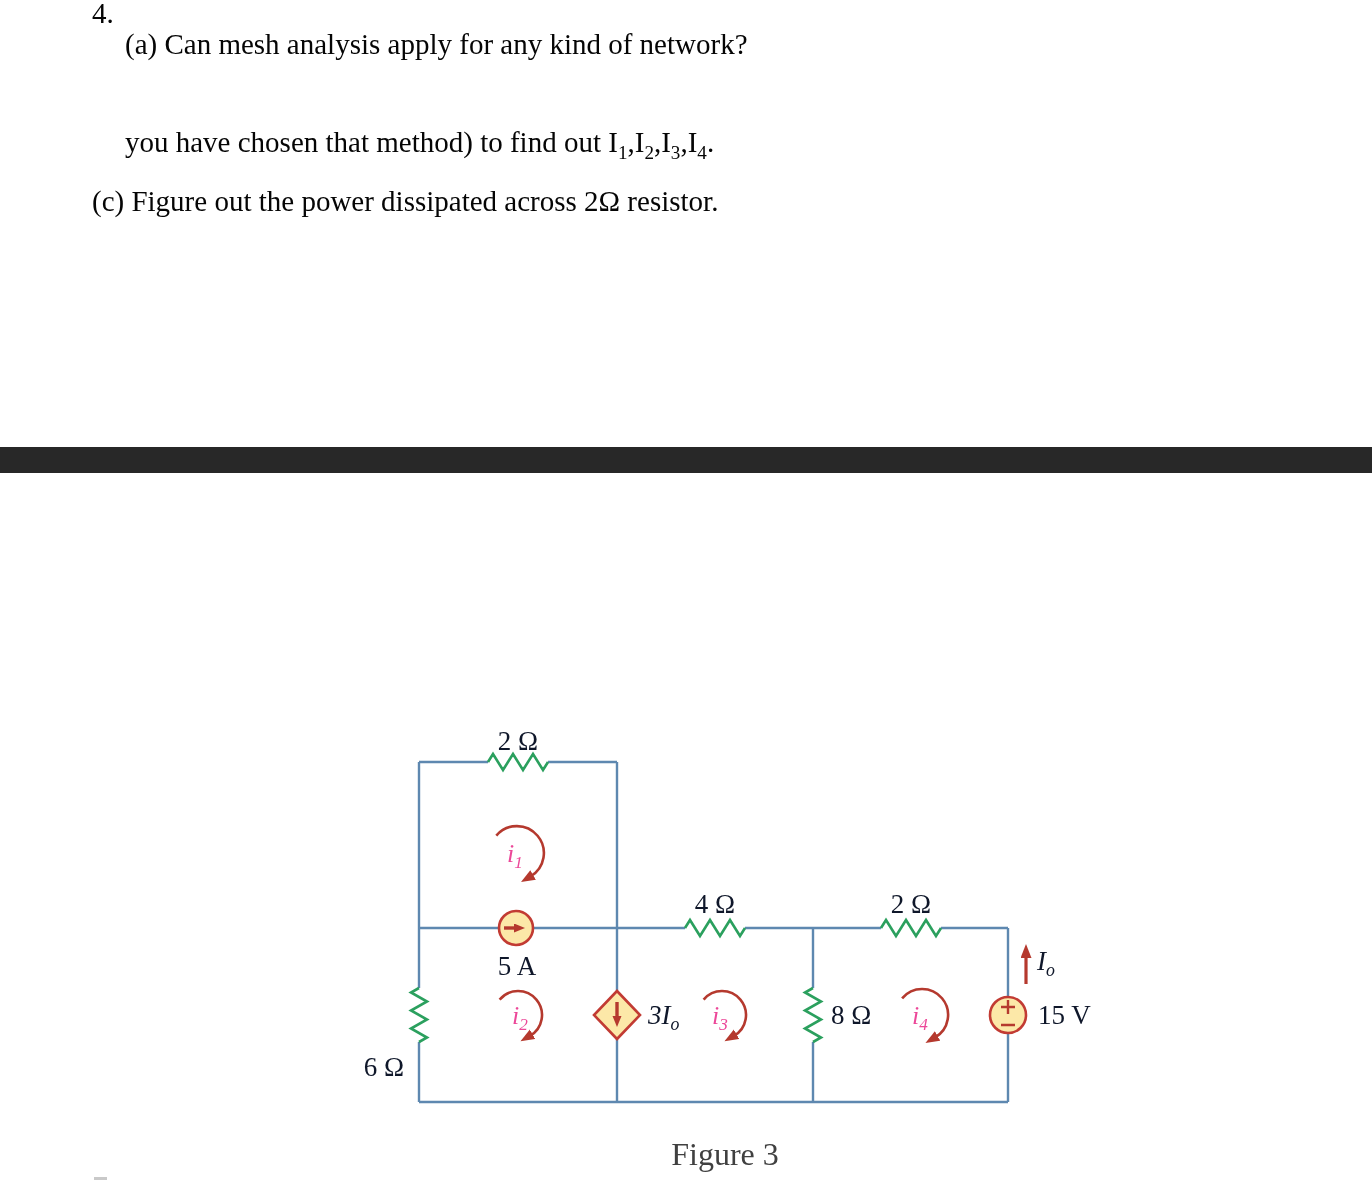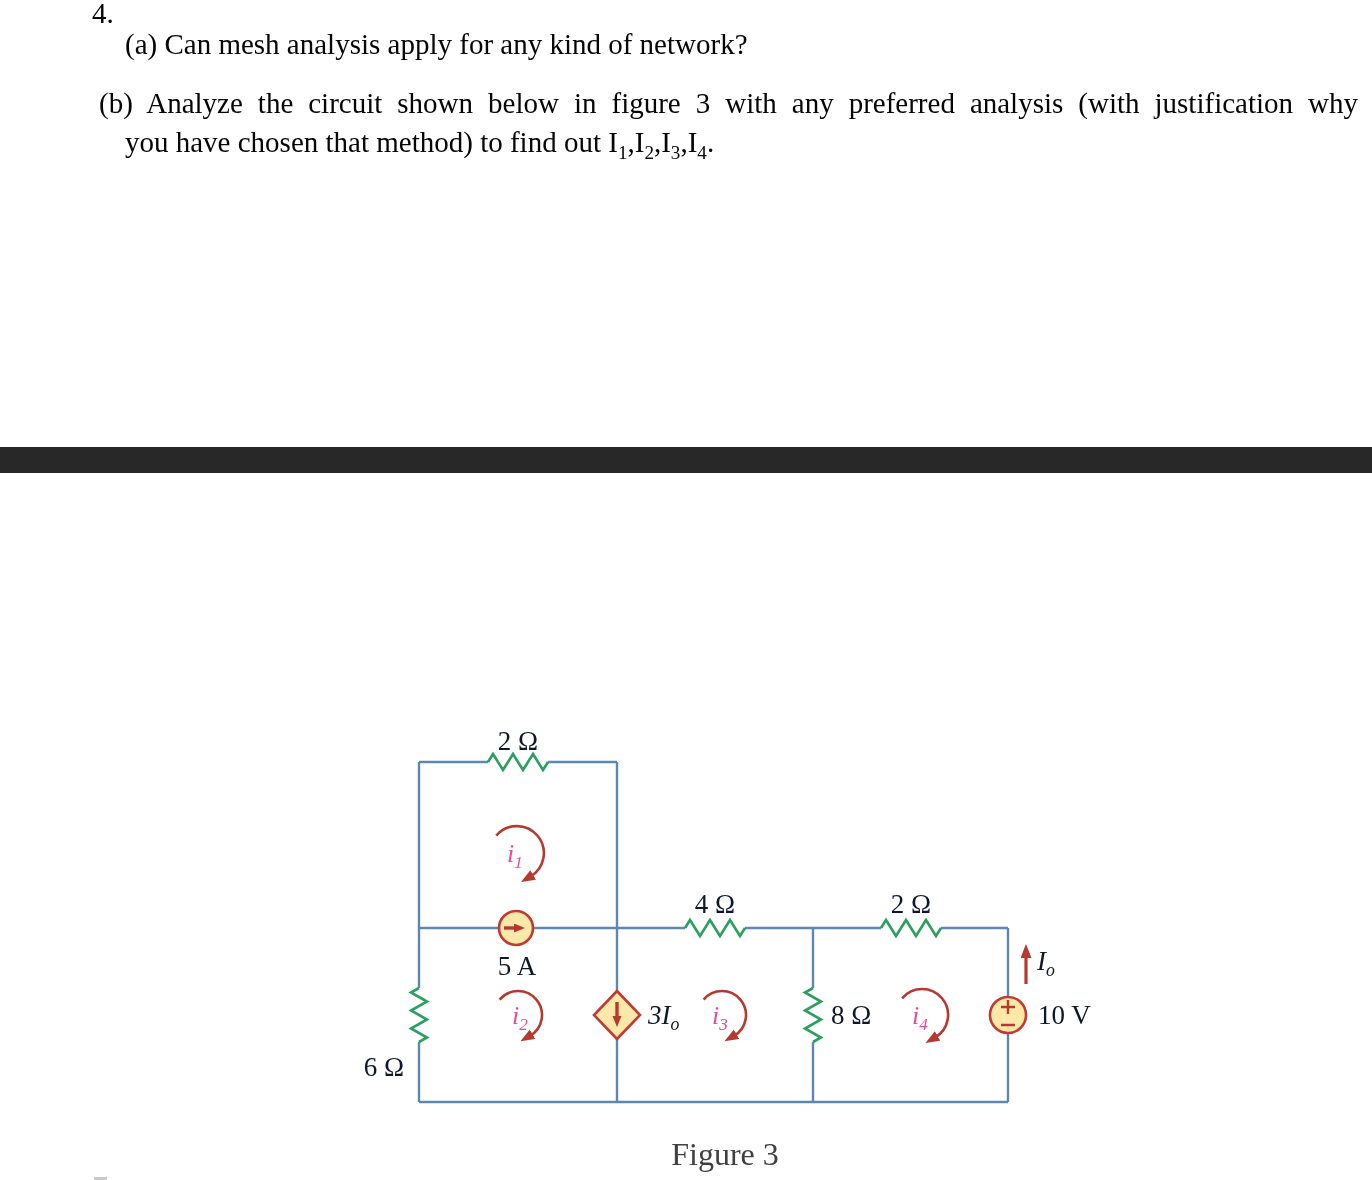--- a/index.html
+++ b/index.html
@@ -20,22 +20,22 @@
                font-size:32px;color:#404040;}
   .stray-mark{position:absolute;left:94px;top:1177px;width:13px;height:3px;background:#c9c9c9;}
 </style>
 </head>
 <body>
 
 <div class="page">
 
   <div class="qline" style="left:92px;top:-5px;">4.</div>
   <div class="qline" style="left:86px;top:26px;margin-left:39px;">(a) Can mesh analysis apply for any kind of network?</div>
-  <div class="qline wrapline" id="q-b1" style="left:99px;top:85px;width:1259px;">(b) Analyze the circuit shown below in figure 3 with any preferred analysis (with justification why</div>
   <div class="qline" style="left:125px;top:124px;">you have chosen that method) to find out I<sub>1</sub>,I<sub>2</sub>,I<sub>3</sub>,I<sub>4</sub>.</div>
+  <div class="qline" style="left:92px;top:183px;">(c) Figure out the power dissipated across 2Ω resistor.</div>
 
   <div class="divider"></div>
 
   <svg class="circuit-svg" width="1372" height="1180" viewBox="0 0 1372 1180">
     <defs>
       <marker id="ah" markerUnits="userSpaceOnUse" markerWidth="12" markerHeight="10" refX="1" refY="4.5" orient="auto">
         <path d="M0,0 L11,4.5 L0,9 Z" fill="#b5392e"></path>
       </marker>
       <marker id="ah2" markerUnits="userSpaceOnUse" markerWidth="15" markerHeight="12" refX="3" refY="5.5" orient="auto">
         <path d="M0,0 L14,5.5 L0,11 Z" fill="#b5392e"></path>
@@ -79,21 +79,21 @@
     <line x1="1026" y1="984" x2="1026" y2="955" stroke="#b5392e" stroke-width="3.2" marker-end="url(#ah2)"></line>
   </svg>
 
   <div class="clabel" style="left:518px;top:726px;">2 Ω</div>
   <div class="clabel" style="left:715px;top:889px;">4 Ω</div>
   <div class="clabel" style="left:911px;top:889px;">2 Ω</div>
   <div class="clabel right-anchor" style="left:404px;top:1052px;">6 Ω</div>
   <div class="clabel left-anchor" style="left:831px;top:1000px;">8 Ω</div>
   <div class="clabel" style="left:517px;top:951px;">5 A</div>
   <div class="clabel left-anchor ital" style="left:648px;top:1000px;"><span>3I</span><sub>o</sub></div>
-  <div class="clabel left-anchor" style="left:1038px;top:1000px;">10 V</div>
+  <div class="clabel left-anchor" style="left:1038px;top:1000px;">15 V</div>
   <div class="clabel left-anchor ital" style="left:1037px;top:946px;"><span>I</span><sub>o</sub></div>
 
   <div class="mesh-label" style="left:515px;top:839px;"><span>i</span><sub>1</sub></div>
   <div class="mesh-label" style="left:520px;top:1001px;"><span>i</span><sub>2</sub></div>
   <div class="mesh-label" style="left:720px;top:1001px;"><span>i</span><sub>3</sub></div>
   <div class="mesh-label" style="left:920px;top:1001px;"><span>i</span><sub>4</sub></div>
 
   <div class="fig-caption">Figure 3</div>
 
   <div class="stray-mark"></div>

